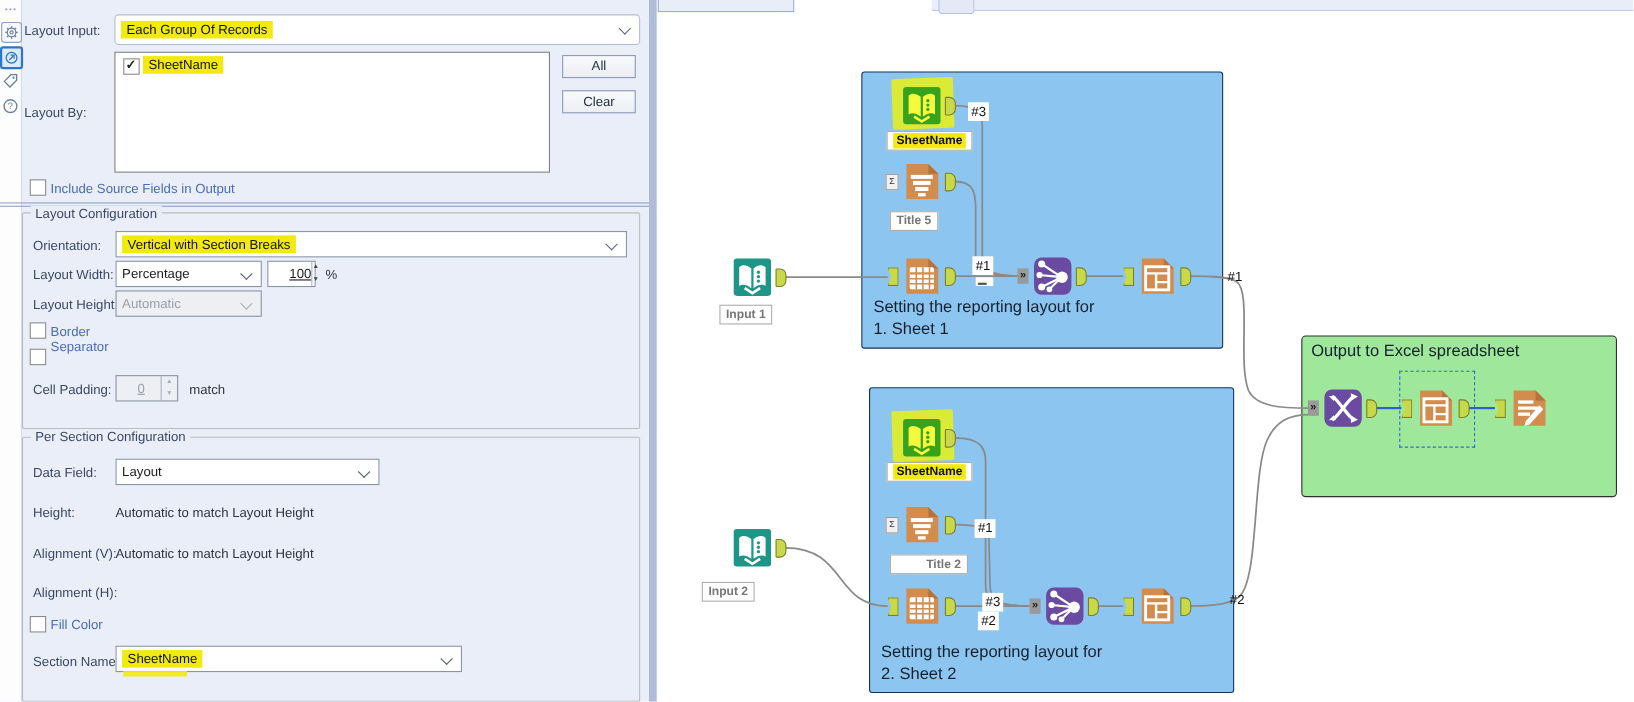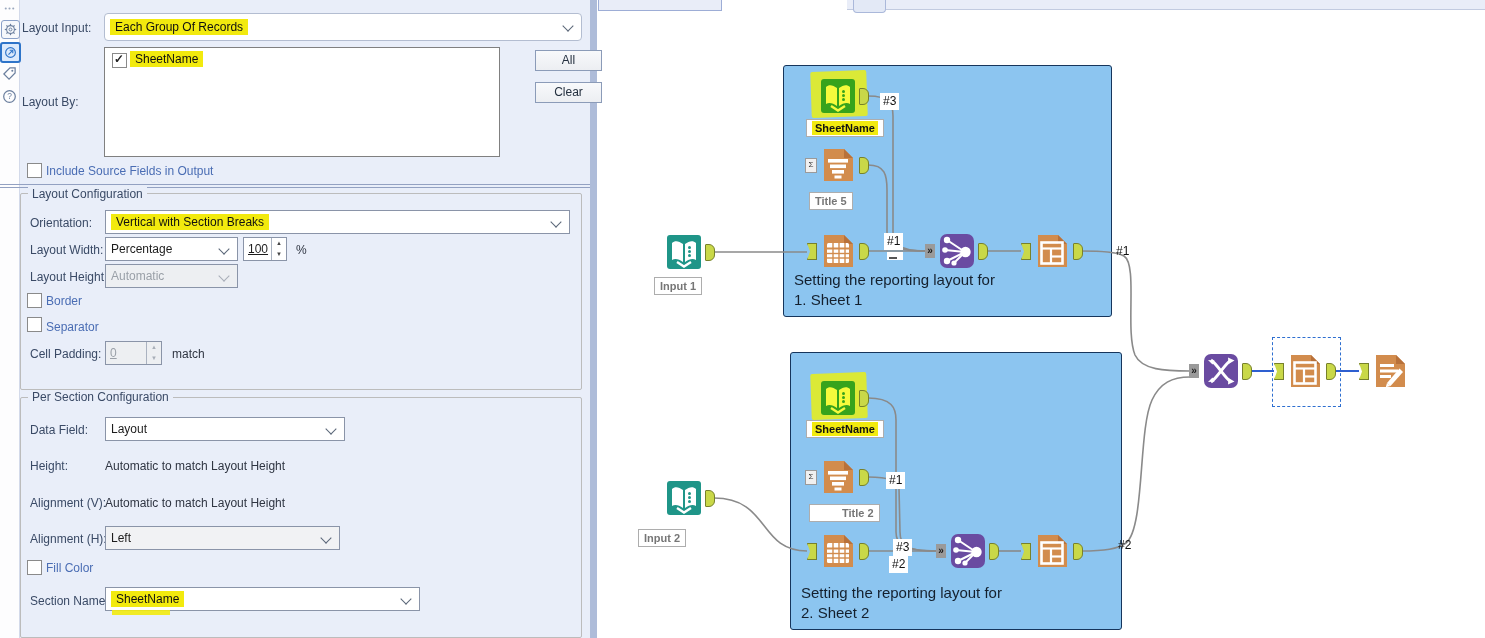--- a/index.html
+++ b/index.html
@@ -21,27 +21,27 @@
   .combo.round{border-radius:4px;height:26px;line-height:26px;border-color:#b3bdd1;}
   .combo.dis{background:#edeff2;color:#9aa0a8;}
   .combo.lt{background:#f1f2f4;}
   .cv::after{content:"";position:absolute;right:9px;top:7px;width:7px;height:7px;
              border-right:1.6px solid #5a6678;border-bottom:1.6px solid #5a6678;transform:rotate(45deg);}
   .combo.round.cv::after{top:8px;}
   .combo.dis.cv::after{border-color:#a8aeb8;}
   .cb{position:absolute;width:13px;height:13px;background:#fff;border:1px solid #8a8a8a;}
   .cb.checked::after{content:"✓";position:absolute;left:1px;top:-2px;font-size:12px;font-weight:bold;color:#222;}
   .btn{position:absolute;width:65px;height:19px;background:linear-gradient(#f8f9fb,#eceef2);
-       border:1px solid #8b9bb8;text-align:center;line-height:19px;color:#24303f;margin-left:24px;}
+       border:1px solid #8b9bb8;text-align:center;line-height:19px;color:#24303f;}
   .listbox{position:absolute;background:#fff;border:1px solid #808080;}
   .fieldset{position:absolute;border:1px solid #bcbcbc;border-radius:2px;}
   .legend{position:absolute;background:#e9eef9;padding:0 4px;white-space:nowrap;color:#3a4a66;}
   .dline{position:absolute;left:0;width:590px;height:1px;background:#93a1c2;}
   .spin{position:absolute;background:#fff;border:1px solid #8a94a8;height:22px;display:flex;}
-  .spin .val{flex:1;line-height:22px;padding-left:4px;color:#1c1c1c;text-decoration:underline;}
+  .spin .val{flex:1;line-height:22px;padding-left:19px;color:#1c1c1c;text-decoration:underline;}
   .spin .btns{width:14px;border-left:1px solid #aab2c0;display:flex;flex-direction:column;}
   .spin .btns i{flex:1;font-style:normal;font-size:6px;line-height:10px;text-align:center;color:#444;}
   .spin.dis{background:#edeff2;}
   .spin.dis .val{color:#9aa0a8;}
   .spin.dis .btns i{color:#a8aeb8;}
   
   .tab1{left:598px;top:0;width:122px;height:10px;background:#e9edf8;border:1px solid #9dadd6;border-top:none;}
   .tabstrip{left:847px;top:0;width:638px;height:9px;background:#e9edf8;border-bottom:1px solid #c2cbe0;}
   .tabbtn{left:853px;top:0;width:31px;height:12px;background:#e3e9f6;border:1px solid #aab8da;border-top:none;border-radius:0 0 4px 4px;}
   .cblue{position:absolute;background:#8cc5f0;border:1px solid #16355c;border-radius:3px;z-index:1;}
@@ -236,21 +236,21 @@
   <span class="lbl dark" style="left:296px;top:243px;">%</span>
 
   <span class="lbl" style="left:30px;top:270px;">Layout Height:</span>
   <div class="combo dis cv" style="left:105px;top:264px;width:126px;">
     <span>Automatic</span>
   </div>
 
   <div class="cb" style="left:27px;top:293px;"></div>
   <span class="lbl blue" style="left:46px;top:294px;">Border</span>
   <div class="cb" style="left:27px;top:317px;"></div>
-  <span class="lbl blue" style="left:46px;top:320px;">Separator</span>
+  <span class="lbl blue" style="left:46px;top:308px;">Separator</span>
 
   <span class="lbl" style="left:30px;top:347px;">Cell Padding:</span>
   <div class="spin dis" style="left:105px;top:341px;width:55px;">
     <span class="val">0</span>
     <span class="btns">
         <i>▲</i>
         <i>▼</i>
       </span>
   </div>
   <span class="lbl dark" style="left:172px;top:347px;">match</span>
@@ -263,23 +263,20 @@
     <span>Layout</span>
   </div>
 
   <span class="lbl" style="left:30px;top:459px;">Height:</span>
   <span class="lbl dark" style="left:105px;top:459px;">Automatic to match Layout Height</span>
 
   <span class="lbl" style="left:30px;top:496px;">Alignment (V):</span>
   <span class="lbl dark" style="left:105px;top:496px;">Automatic to match Layout Height</span>
 
   <span class="lbl" style="left:30px;top:532px;">Alignment (H):</span>
-  <div class="combo lt cv" style="left:105px;top:526px;width:228px;">
-    <span>Left</span>
-  </div>
 
   <div class="cb" style="left:27px;top:560px;"></div>
   <span class="lbl blue" style="left:46px;top:561px;">Fill Color</span>
 
   <span class="lbl" style="left:30px;top:594px;">Section Name:</span>
   <div class="combo cv" style="left:105px;top:587px;width:308px;">
     <span class="hl">SheetName</span>
   </div>
   <div class="abs" style="left:112px;top:610px;width:58px;height:5px;background:#f2ea0e;opacity:.9;z-index:1;"></div>
 
@@ -291,20 +288,23 @@
     <div class="caption" style="left:10px;bottom:6px;">
       <div>Setting the reporting layout for</div>
       <div>1. Sheet 1</div>
     </div>
   </div>
   <div class="cblue" style="left:790px;top:352px;width:330px;height:276px;">
     <div class="caption" style="left:10px;bottom:6px;">
       <div>Setting the reporting layout for</div>
       <div>2. Sheet 2</div>
     </div>
+  </div>
+  <div class="cgreen" style="left:1183px;top:305px;width:285px;height:145px;">
+    <div class="caption" style="left:8px;top:4px;">Output to Excel spreadsheet</div>
   </div>
   <div class="selrect" style="left:1272px;top:337px;width:67px;height:68px;"></div>
 
   <svg id="wires" width="1485" height="638">
     <g fill="none" stroke="#8a8a8a" stroke-width="1.6">
       <path d="M714 252 L807 252"></path>
       <path d="M714 498 C770 498 758 551 807 551"></path>
       <path d="M868 96 C890 96 893 104 893 116 L893 232 C893 243 898 251 926 251"></path>
       <path d="M868 165 C885 165 887 175 887 190 L887 232 C887 244 893 251 926 251"></path>
       <path d="M868 251 L926 251"></path>

